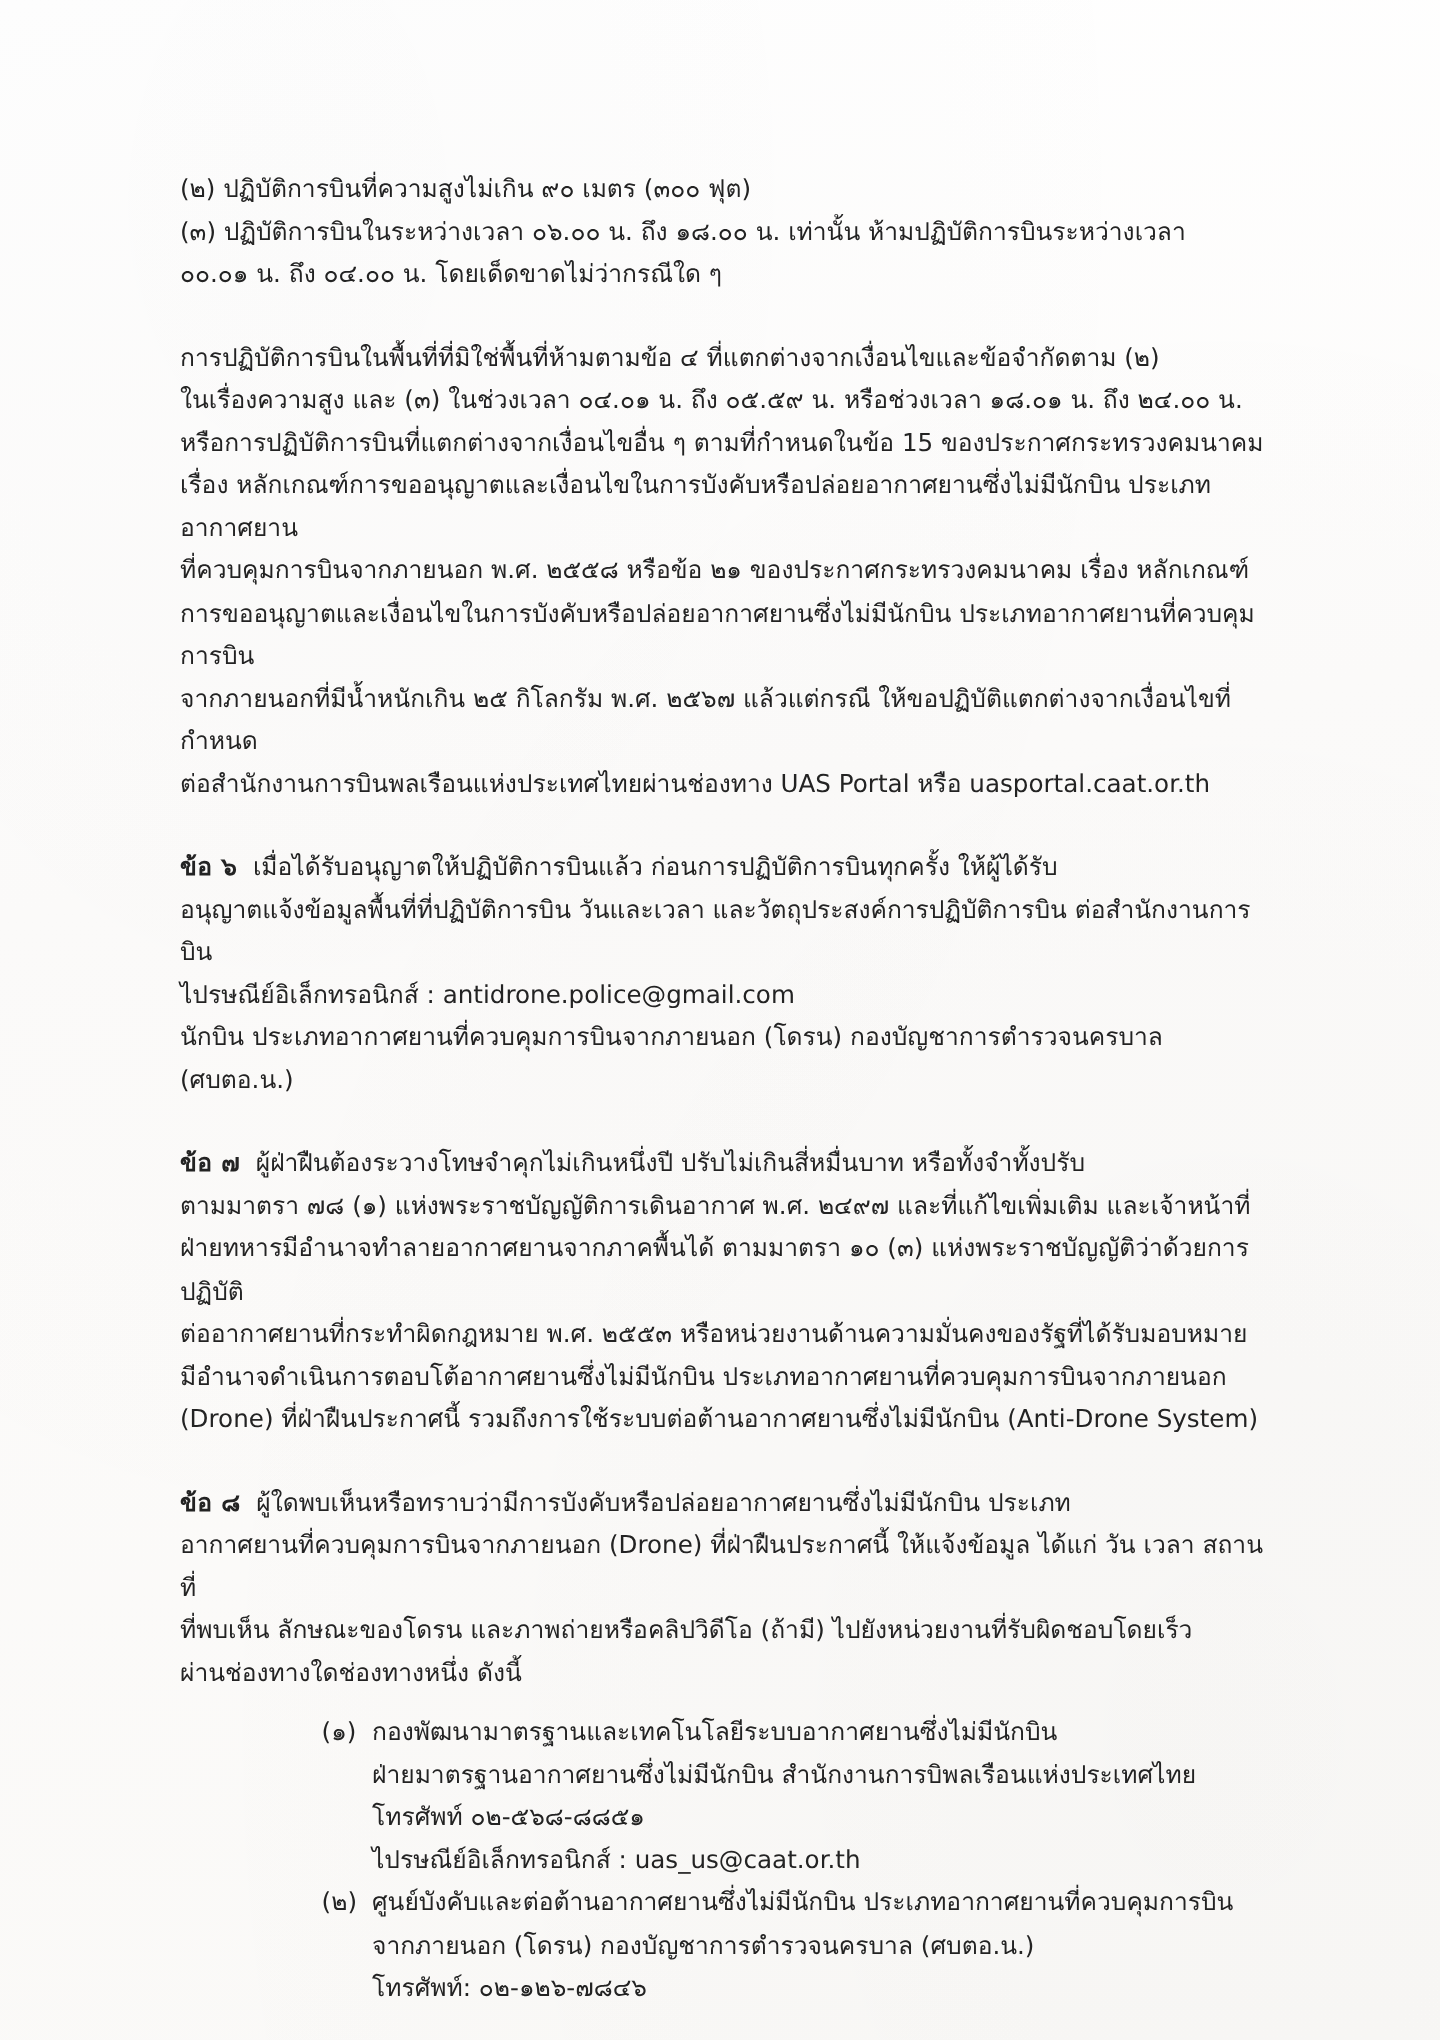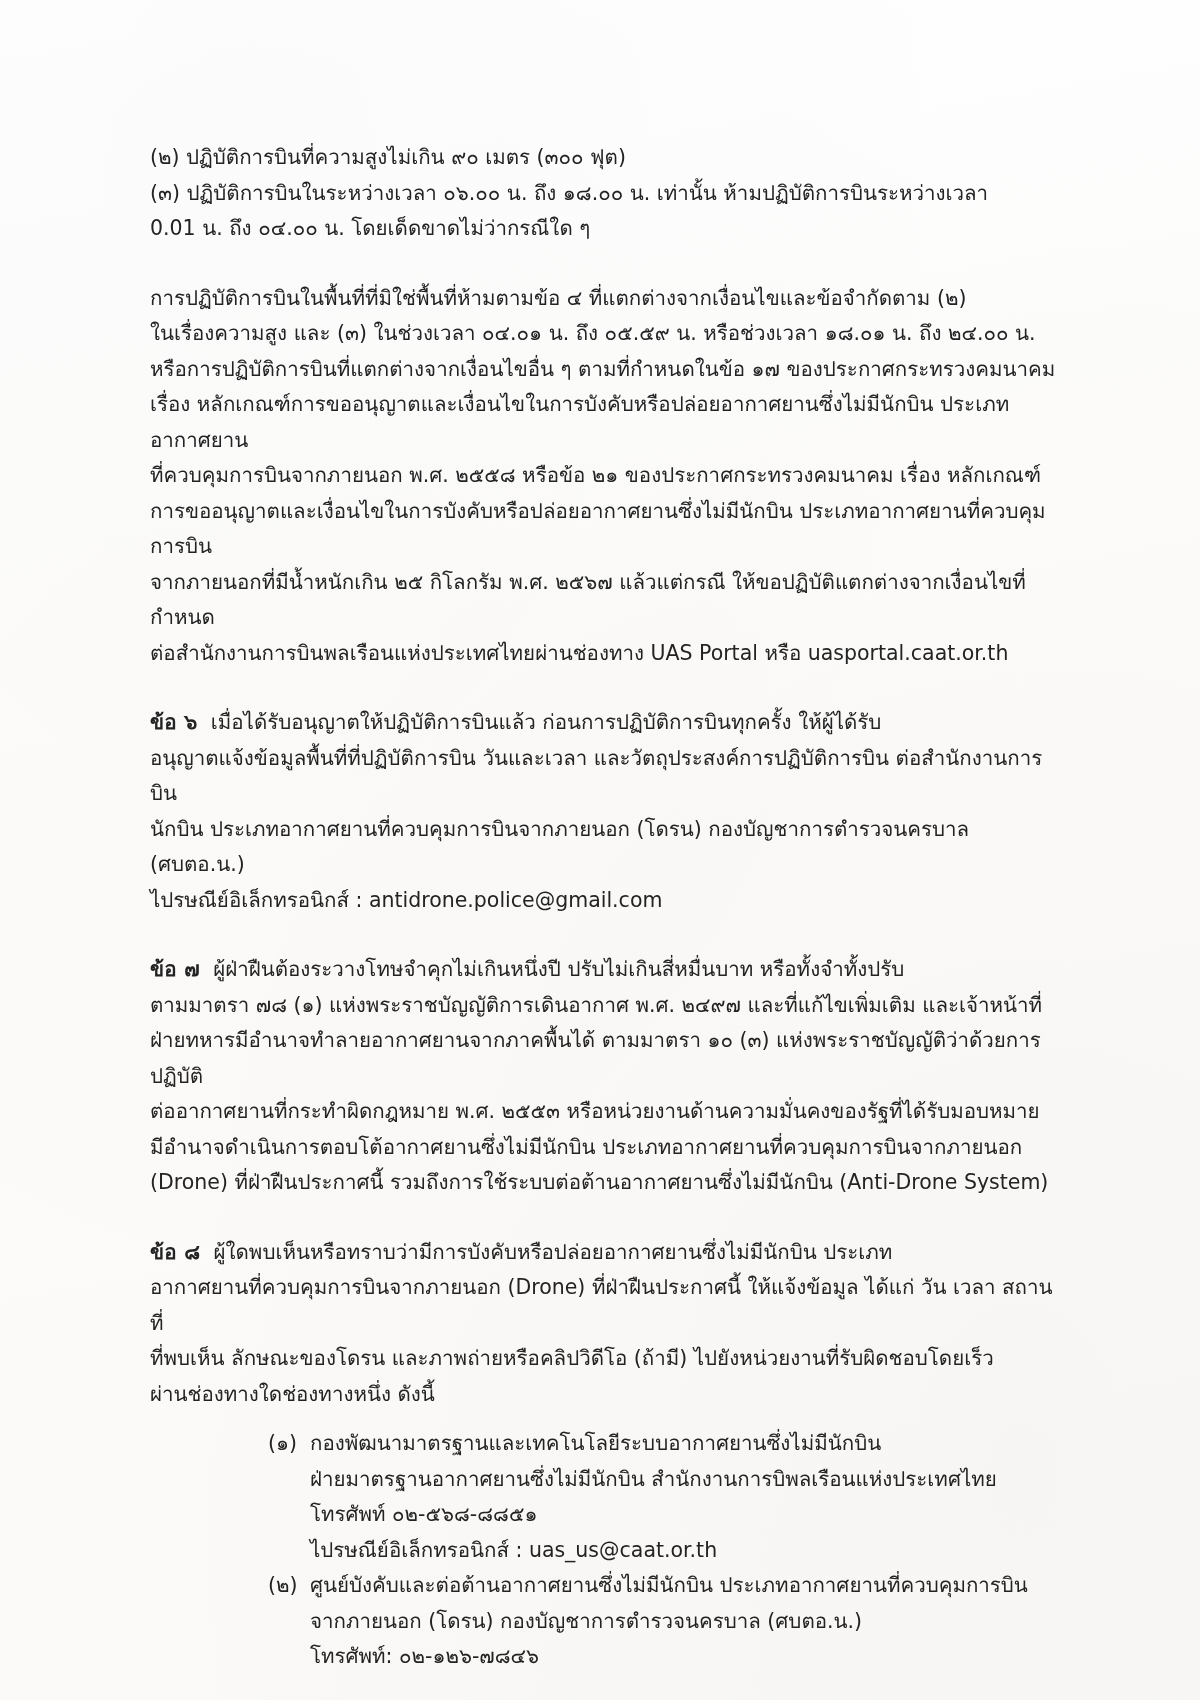--- a/index.html
+++ b/index.html
@@ -103,39 +103,39 @@
 <div class="page">
 
   <div class="page-number">- ๓ -</div>
 
   <div class="content">
     <div class="body-text">
 
       <div class="block">
         <p class="para indent-first">(๒) ปฏิบัติการบินที่ความสูงไม่เกิน ๙๐ เมตร (๓๐๐ ฟุต)</p>
         <p class="para indent-first">(๓) ปฏิบัติการบินในระหว่างเวลา ๐๖.๐๐ น. ถึง ๑๘.๐๐ น. เท่านั้น ห้ามปฏิบัติการบินระหว่างเวลา</p>
-        <p class="para">0.01 น. ถึง ๐๔.๐๐ น. โดยเด็ดขาดไม่ว่ากรณีใด ๆ</p>
+        <p class="para">๐๐.๐๑ น. ถึง ๐๔.๐๐ น. โดยเด็ดขาดไม่ว่ากรณีใด ๆ</p>
       </div>
 
       <div class="block">
         <p class="para indent-first">การปฏิบัติการบินในพื้นที่ที่มิใช่พื้นที่ห้ามตามข้อ ๔ ที่แตกต่างจากเงื่อนไขและข้อจำกัดตาม (๒)</p>
         <p class="para">ในเรื่องความสูง และ (๓) ในช่วงเวลา ๐๔.๐๑ น. ถึง ๐๕.๕๙ น. หรือช่วงเวลา ๑๘.๐๑ น. ถึง ๒๔.๐๐ น.</p>
-        <p class="para">หรือการปฏิบัติการบินที่แตกต่างจากเงื่อนไขอื่น ๆ ตามที่กำหนดในข้อ ๑๗ ของประกาศกระทรวงคมนาคม</p>
+        <p class="para">หรือการปฏิบัติการบินที่แตกต่างจากเงื่อนไขอื่น ๆ ตามที่กำหนดในข้อ 15 ของประกาศกระทรวงคมนาคม</p>
         <p class="para">เรื่อง หลักเกณฑ์การขออนุญาตและเงื่อนไขในการบังคับหรือปล่อยอากาศยานซึ่งไม่มีนักบิน ประเภทอากาศยาน</p>
         <p class="para">ที่ควบคุมการบินจากภายนอก พ.ศ. ๒๕๕๘ หรือข้อ ๒๑ ของประกาศกระทรวงคมนาคม เรื่อง หลักเกณฑ์</p>
         <p class="para">การขออนุญาตและเงื่อนไขในการบังคับหรือปล่อยอากาศยานซึ่งไม่มีนักบิน ประเภทอากาศยานที่ควบคุมการบิน</p>
         <p class="para">จากภายนอกที่มีน้ำหนักเกิน ๒๕ กิโลกรัม พ.ศ. ๒๕๖๗ แล้วแต่กรณี ให้ขอปฏิบัติแตกต่างจากเงื่อนไขที่กำหนด</p>
         <p class="para">ต่อสำนักงานการบินพลเรือนแห่งประเทศไทยผ่านช่องทาง UAS Portal หรือ uasportal.caat.or.th</p>
       </div>
 
       <div class="block">
         <p class="para indent-first"><span class="clause-label">ข้อ ๖</span>&nbsp;&nbsp;<span>เมื่อได้รับอนุญาตให้ปฏิบัติการบินแล้ว ก่อนการปฏิบัติการบินทุกครั้ง ให้ผู้ได้รับ</span></p>
         <p class="para">อนุญาตแจ้งข้อมูลพื้นที่ที่ปฏิบัติการบิน วันและเวลา และวัตถุประสงค์การปฏิบัติการบิน ต่อสำนักงานการบิน</p>
+        <p class="para">ไปรษณีย์อิเล็กทรอนิกส์ : antidrone.police@gmail.com</p>
         <p class="para">นักบิน ประเภทอากาศยานที่ควบคุมการบินจากภายนอก (โดรน) กองบัญชาการตำรวจนครบาล (ศบตอ.น.)</p>
-        <p class="para">ไปรษณีย์อิเล็กทรอนิกส์ : antidrone.police@gmail.com</p>
       </div>
 
       <div class="block">
         <p class="para indent-first"><span class="clause-label">ข้อ ๗</span>&nbsp;&nbsp;<span>ผู้ฝ่าฝืนต้องระวางโทษจำคุกไม่เกินหนึ่งปี ปรับไม่เกินสี่หมื่นบาท หรือทั้งจำทั้งปรับ</span></p>
         <p class="para">ตามมาตรา ๗๘ (๑) แห่งพระราชบัญญัติการเดินอากาศ พ.ศ. ๒๔๙๗ และที่แก้ไขเพิ่มเติม และเจ้าหน้าที่</p>
         <p class="para">ฝ่ายทหารมีอำนาจทำลายอากาศยานจากภาคพื้นได้ ตามมาตรา ๑๐ (๓) แห่งพระราชบัญญัติว่าด้วยการปฏิบัติ</p>
         <p class="para">ต่ออากาศยานที่กระทำผิดกฎหมาย พ.ศ. ๒๕๕๓ หรือหน่วยงานด้านความมั่นคงของรัฐที่ได้รับมอบหมาย</p>
         <p class="para">มีอำนาจดำเนินการตอบโต้อากาศยานซึ่งไม่มีนักบิน ประเภทอากาศยานที่ควบคุมการบินจากภายนอก</p>
         <p class="para">(Drone) ที่ฝ่าฝืนประกาศนี้ รวมถึงการใช้ระบบต่อต้านอากาศยานซึ่งไม่มีนักบิน (Anti-Drone System)</p>
       </div>

